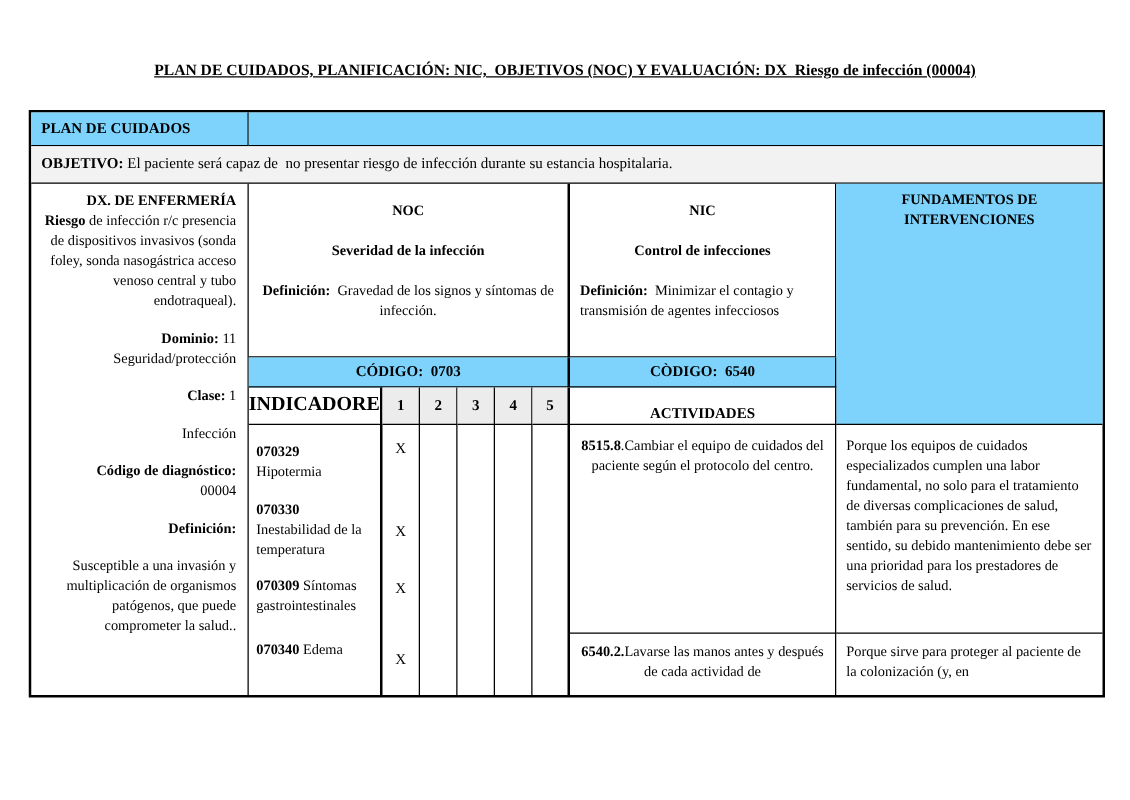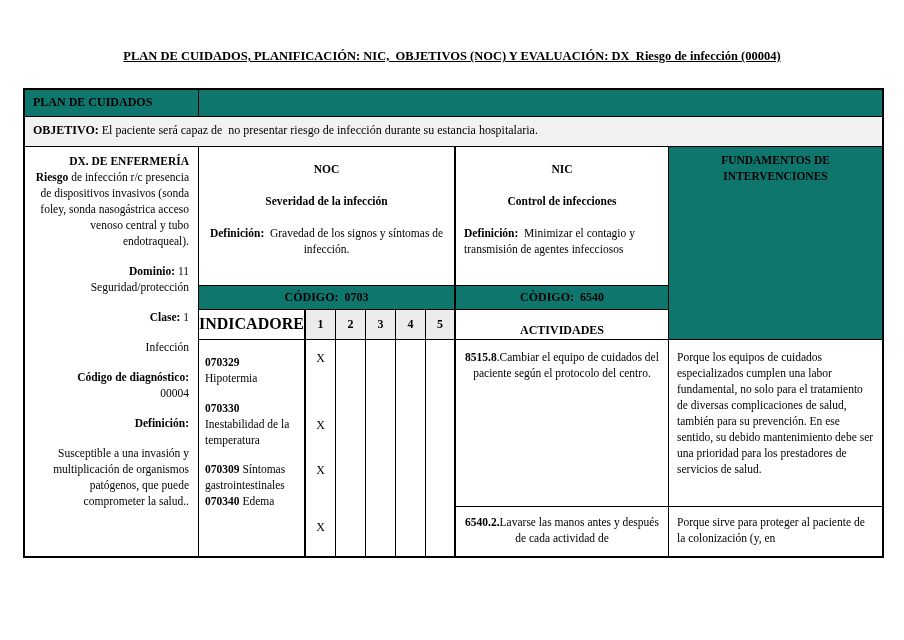--- a/index.html
+++ b/index.html
@@ -20,21 +20,21 @@
     box-sizing:border-box;border:2px solid #000;
     display:grid;
     grid-template-columns:174px 107px 30px 30px 30px 30px 30px 213px 213px;
     grid-template-rows:27px 30px 139px 24px 30px 167px 49px;
     font-size:11.5px;line-height:16px;
   }
   .cell{box-sizing:border-box;border-right:1px solid #000;border-bottom:1px solid #000;overflow:hidden;}
   .no-r{border-right:none;}
   .no-b{border-bottom:none;}
   .thick-r{border-right-width:2px;}
-  .yellow{background:#0f766e;}
+  .yellow{background:#7dd3fc;}
   .gray{background:#f2f2f2;}
   .lgray{background:#ececec;}
   .b{font-weight:bold;}
   .i{text-align:center;}
   .ctr{text-align:center;}
 
   .plan-label{grid-row:1;grid-column:1/2;padding:4px 8px;font-weight:bold;font-size:12px;}
   .plan-empty{grid-row:1;grid-column:2/10;}
   .objetivo{grid-row:2;grid-column:1/10;padding:5px 8px;font-size:12px;}
 
@@ -112,21 +112,21 @@
   <div class="cell lgray scale" style="grid-row:5;grid-column:4/5;">2</div>
   <div class="cell lgray scale" style="grid-row:5;grid-column:5/6;">3</div>
   <div class="cell lgray scale" style="grid-row:5;grid-column:6/7;">4</div>
   <div class="cell lgray scale thick-r" style="grid-row:5;grid-column:7/8;">5</div>
   <div class="cell act-h ctr">ACTIVIDADES</div>
 
   <div class="cell ind-body no-b thick-r">
     <p style="margin-top:6px;"><span class="b" style="display:block;">070329</span><span>Hipotermia</span></p>
     <p style="margin-top:14px;"><span class="b" style="display:block;">070330</span><span>Inestabilidad de la temperatura</span></p>
     <p style="margin-top:13px;"><span class="b">070309</span><span> Síntomas gastrointestinales</span></p>
-    <p style=""><span class="b">070340</span><span> Edema</span></p>
+    <p style="margin-top:19px;"><span class="b">070340</span><span> Edema</span></p>
   </div>
 
   <div class="cell mark-col no-b" style="grid-column:3/4;">
     <span class="x" style="top:10px;">X</span>
     <span class="x" style="top:77px;">X</span>
     <span class="x" style="top:122px;">X</span>
     <span class="x" style="top:179px;">X</span>
   </div>
   <div class="cell mark-col no-b" style="grid-column:4/5;"></div>
   <div class="cell mark-col no-b" style="grid-column:5/6;"></div>

